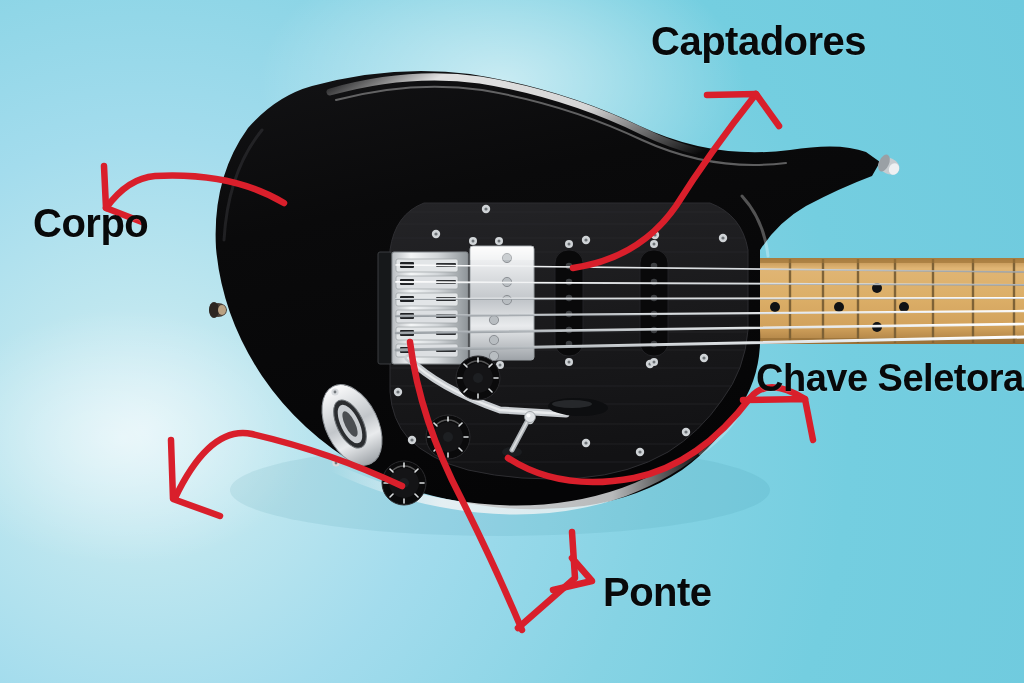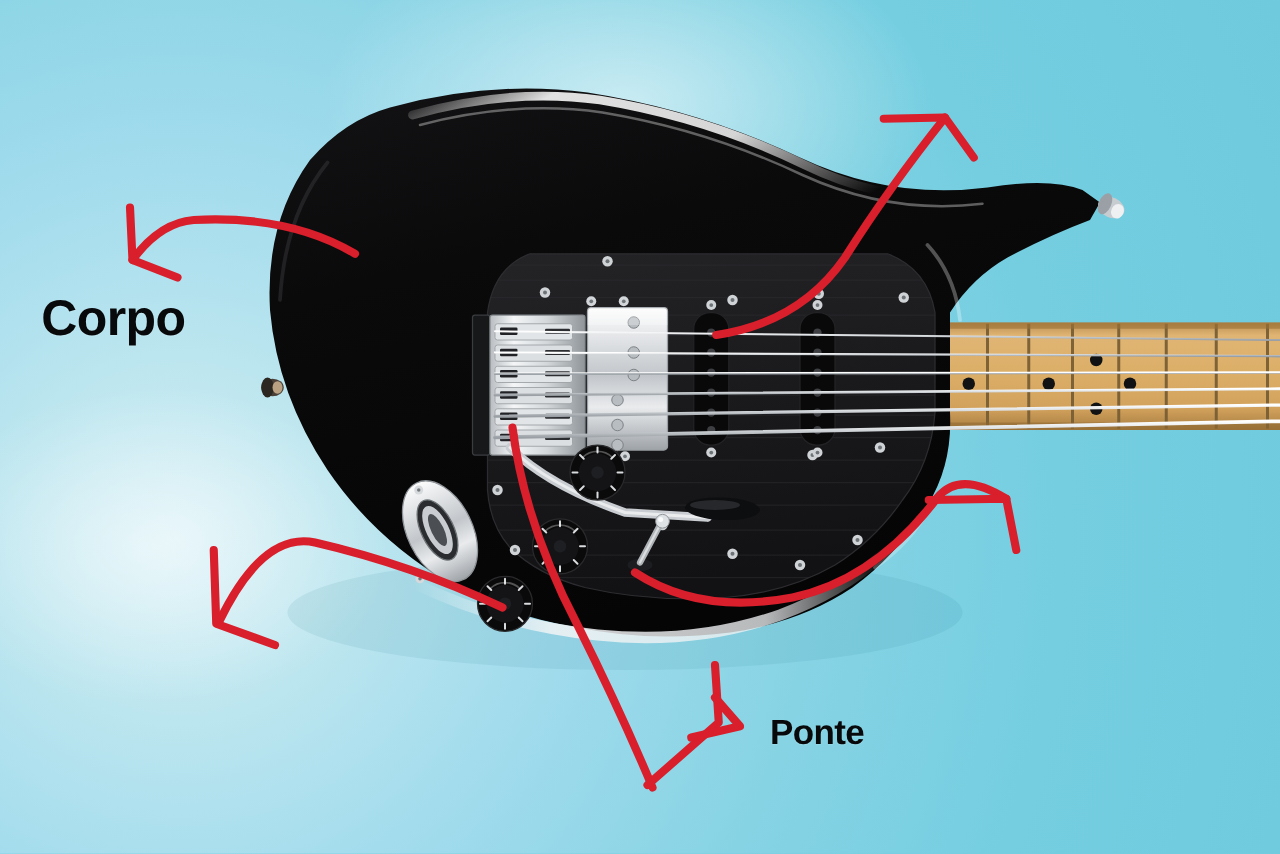--- a/index.html
+++ b/index.html
@@ -36,24 +36,24 @@
   
   .label{
     position:absolute;
     font-weight:700;
     color:#08090a;
     letter-spacing:-0.5px;
     white-space:nowrap;
     line-height:1;
     text-shadow:0 1px 1px rgba(255,255,255,.18);
   }
-  #lbl-corpo{left:33px;top:235px;font-size:40px;}
+  #lbl-corpo{left:33px;top:203px;font-size:40px;}
   #lbl-captadores{left:651px;top:21px;font-size:40px;}
   #lbl-chave{left:756px;top:359px;font-size:38px;}
-  #lbl-ponte{left:616px;top:572px;font-size:28px;}
+  #lbl-ponte{left:603px;top:572px;font-size:40px;}
   #lbl-poten{left:7px;top:529px;font-size:40px;}
 </style>
 </head>
 <body>
 
 <div id="stage">
 
   <div class="bg"></div>
   <div class="bg-hl"></div>
   <div class="bg-hl2"></div>
@@ -444,18 +444,20 @@
 
       <g>
         <path d="M402,486 Q330,452 252,434 Q210,425 175,498"></path>
         <path d="M171,440 L173,499 L220,516"></path>
       </g>
     </g>
   </svg>
 
   <div class="label" id="lbl-corpo">Corpo</div>
 
-
+  <div class="label" id="lbl-captadores">Captadores</div>
+
+  <div class="label" id="lbl-chave">Chave Seletora</div>
 
   <div class="label" id="lbl-ponte">Ponte</div>
 
 
 </div>
 
 </body></html>

